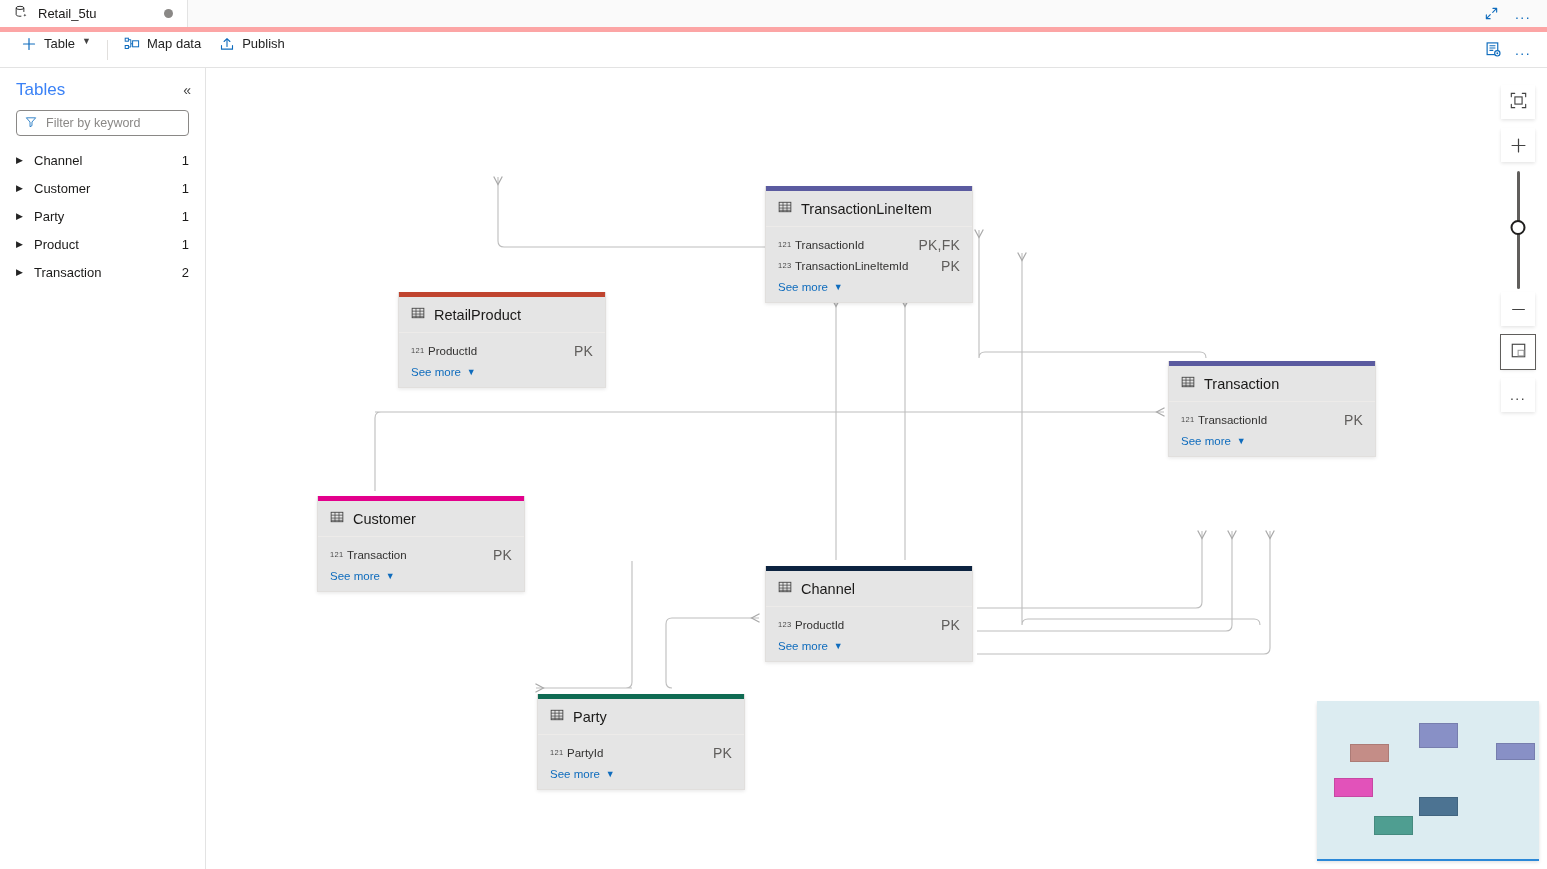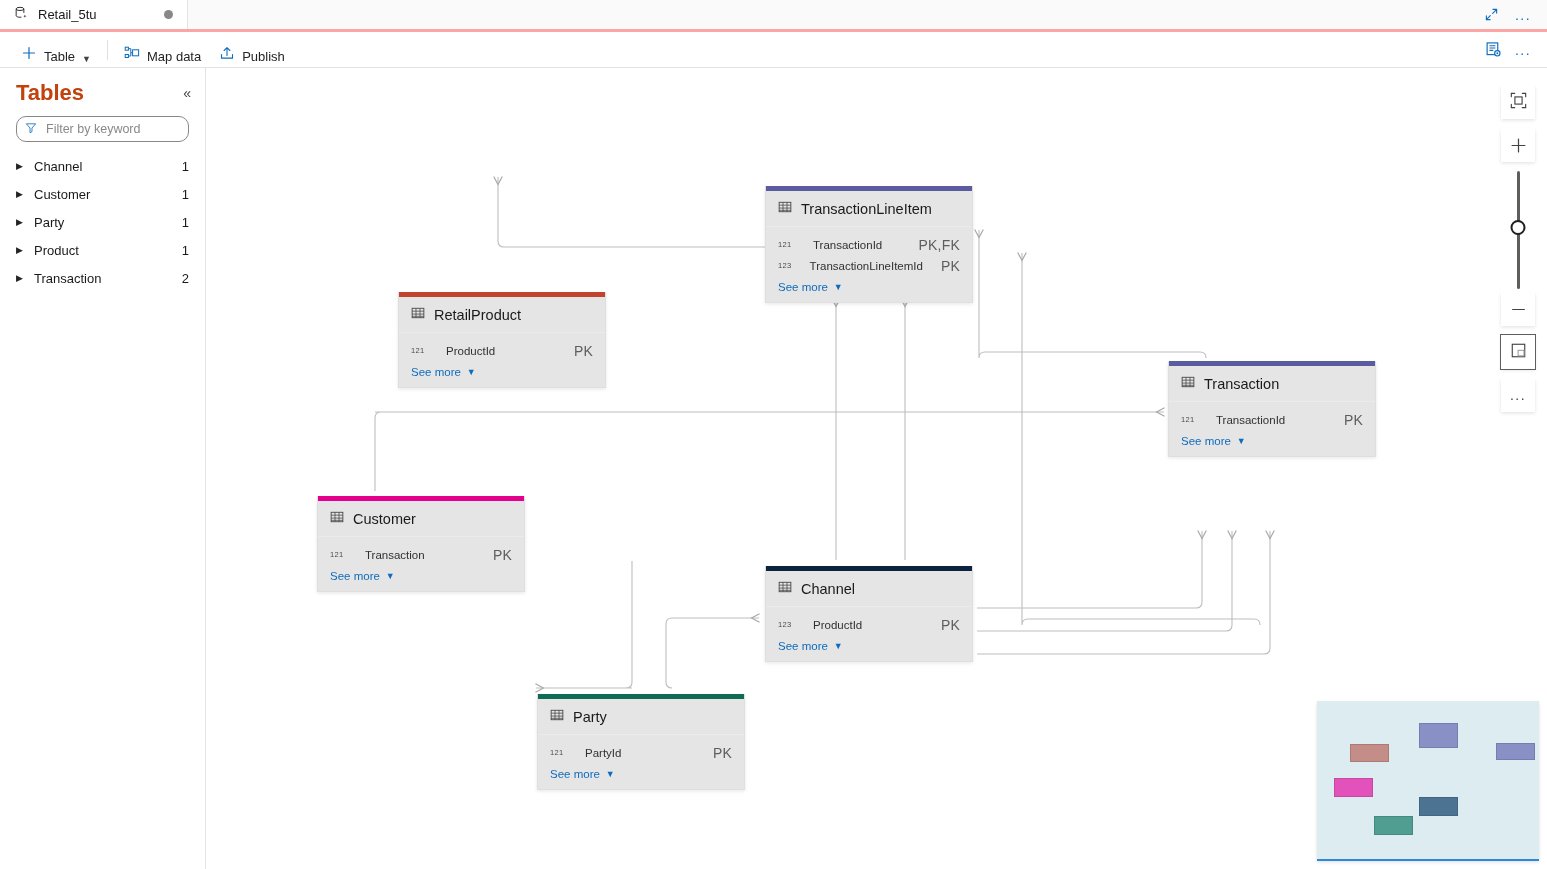--- a/index.html
+++ b/index.html
@@ -11,21 +11,21 @@
     background: #ffffff;
     font-family: "Liberation Sans", sans-serif;
     font-size: 13px;
     color: #1b1a19;
   }
   #app { position: relative; width: 1547px; height: 869px; }
 
   
   .tabstrip {
     position: absolute; left: 0; top: 0; width: 1547px; height: 32px;
-    background: #5eead4; border-bottom: 3px solid #fca5a5;
+    background: #5eead4; border-bottom: 5px solid #fca5a5;
     display: flex; align-items: stretch;
   }
   .tab {
     display: flex; align-items: center; gap: 9px;
     padding: 0 14px 0 14px; min-width: 188px;
     background: #ffffff; border-right: 1px solid #e3e3e3;
     position: relative; cursor: default;
   }
   .tab-title { font-size: 13px; color: #1b1a19; white-space: nowrap; }
   .tab-dot { width: 9px; height: 9px; border-radius: 50%; background: #8a8886; margin-left: auto; }
@@ -38,42 +38,42 @@
   .dots { color: #424242; letter-spacing: 1.5px; font-size: 14px; line-height: 1; }
   .dots.blue { color: #0f6cbd; }
 
   
   .cmdbar {
     position: absolute; left: 0; top: 32px; width: 1547px; height: 36px;
     background: #ffffff; border-bottom: 1px solid #e3e3e3;
     display: flex; align-items: center; padding-left: 12px;
   }
   .cmd {
-    display: flex; align-items: flex-end; gap: 7px; height: 28px;
+    display: flex; align-items: flex-start; gap: 7px; height: 28px;
     padding: 0 9px; border-radius: 2px; cursor: pointer; white-space: nowrap;
     font-size: 13px; color: #242424;
   }
   .cmd-sep { width: 1px; height: 20px; background: #e1dfdd; margin: 0 7px; }
   .chev { font-size: 9px; color: #424242; }
   .cmdbar-right { margin-left: auto; display: flex; align-items: center; gap: 2px; padding-right: 10px; }
 
   
   .sidebar {
     position: absolute; left: 0; top: 68px; width: 206px; height: 801px;
     background: #ffffff; border-right: 1px solid #e3e3e3;
   }
   .sidebar-head {
     display: flex; align-items: center; padding: 12px 14px 8px 16px;
   }
-  .sidebar-title { font-size: 22px; font-weight: 700; color: #c2410c; }
+  .sidebar-title { font-size: 17px; font-weight: 400; color: #3b82f6; }
   .collapse { margin-left: auto; color: #424242; font-size: 14px; cursor: pointer; }
   .filterwrap { padding: 2px 16px 10px 16px; }
   .filterbox {
     display: flex; align-items: center; gap: 7px;
-    height: 26px; border: 1px solid #8a8886; border-radius: 10px;
+    height: 26px; border: 1px solid #8a8886; border-radius: 4px;
     padding: 0 8px; background: #fff;
   }
   .filterbox input {
     border: 0; outline: 0; font-size: 12.5px; color: #605e5c;
     font-family: "Liberation Sans", sans-serif; width: 100%; background: transparent;
   }
   .filterbox input::placeholder { color: #8a8886; }
   .tlist { padding: 0; }
   .trow {
     display: flex; align-items: center; height: 28px;
@@ -99,21 +99,21 @@
   }
   .node-accent { height: 5px; width: 100%; }
   .node-head {
     display: flex; align-items: center; gap: 9px;
     height: 36px; padding: 0 12px; border-bottom: 1px solid #edebe9;
   }
   .node-title { font-size: 14.5px; color: #1b1a19; white-space: nowrap; }
   .node-body { padding: 7px 0 9px 0; }
   .field {
     display: flex; align-items: center; height: 21px;
-    padding: 0 12px; font-size: 11.5px; color: #323130; gap: 18px;
+    padding: 0 12px; font-size: 11.5px; color: #323130;
   }
   .ftype {
     font-family: "Liberation Sans", sans-serif;
     font-size: 7.5px; color: #4a4a4a; width: 17px; letter-spacing: .3px;
   }
   .fname { color: #323130; font-size: 11.5px; }
   .fkey { margin-left: auto; font-size: 14px; color: #605e5c; letter-spacing: .2px; text-align: right; }
   .seemore {
     display: flex; align-items: center; gap: 6px;
     padding: 5px 12px 0 12px; color: #0f6cbd; font-size: 11.5px; cursor: pointer;

